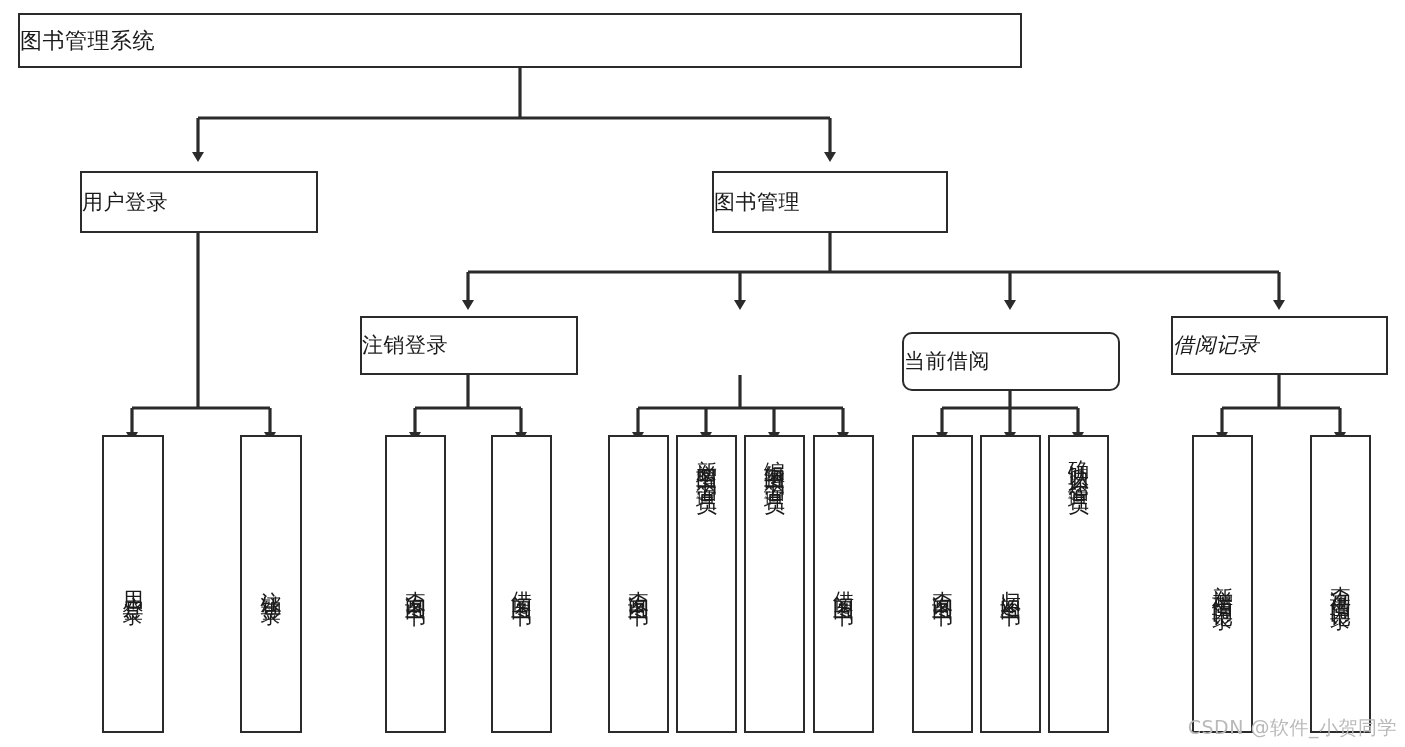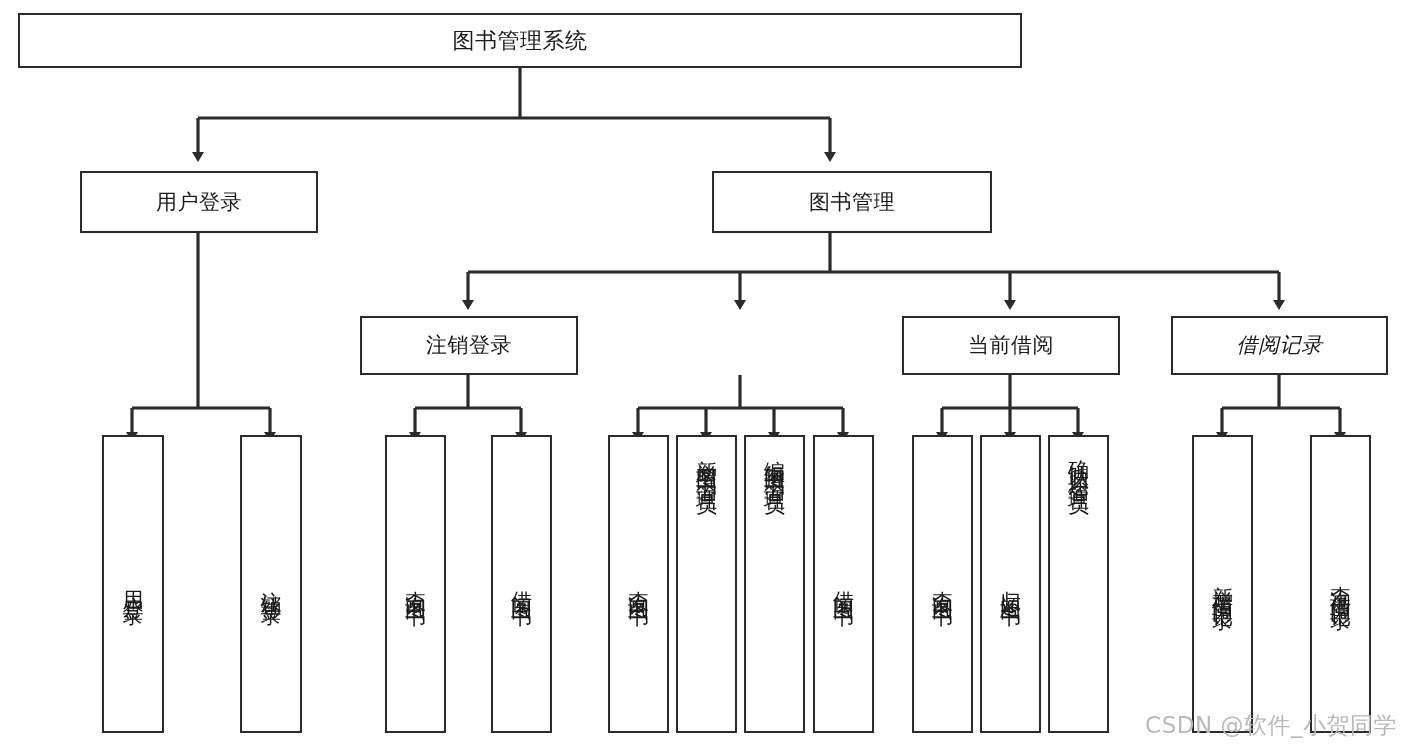--- a/index.html
+++ b/index.html
@@ -26,21 +26,21 @@
     height: 747px;
     pointer-events: none;
   }
   .node {
     position: absolute;
     box-sizing: border-box;
     border: 2px solid #2b2b2b;
     background: #ffffff;
     display: flex;
     align-items: center;
-    justify-content: center;
+    justify-content: flex-start;
     color: #1a1a1a;
   }
   .node .node-label {
     display: block;
     text-align: center;
     line-height: 1.18;
     letter-spacing: 0.5px;
   }
   
   .node.horiz .node-label {
@@ -66,21 +66,21 @@
   }
   
   .node.vert.top-align {
     align-items: flex-start;
     padding-top: 6px;
   }
   #watermark {
     position: absolute;
     right: 8px;
     bottom: 6px;
-    font-size: 23px;
+    font-size: 19px;
     color: #b9b9b9;
     letter-spacing: 0.5px;
     white-space: nowrap;
     user-select: none;
   }
 </style>
 </head>
 <body>
 
 <div id="diagram-root">
@@ -136,30 +136,30 @@
   </svg>
 
   <div class="node horiz root" style="left:18px; top:13px; width:1004px; height:55px;">
     <span class="node-label">图书管理系统</span>
   </div>
 
   <div class="node horiz" style="left:80px; top:171px; width:238px; height:62px;">
     <span class="node-label">用户登录</span>
   </div>
 
-  <div class="node horiz" style="left:712px; top:171px; width:280px; height:62px;">
+  <div class="node horiz" style="left:712px; top:171px; width:236px; height:62px;">
     <span class="node-label">图书管理</span>
   </div>
 
   <div class="node horiz" style="left:360px; top:316px; width:218px; height:59px;">
     <span class="node-label">注销登录</span>
   </div>
 
 
-  <div class="node horiz" style="left:902px; top:316px; width:218px; height:59px;">
+  <div class="node horiz" style="left:902px; top:332px; width:218px; height:59px;border-radius:10px;">
     <span class="node-label">当前借阅</span>
   </div>
 
   <div class="node horiz" style="left:1171px; top:316px; width:217px; height:59px;font-style:italic;">
     <span class="node-label">借阅记录</span>
   </div>
 
   <div class="node vert" style="left:102px; top:435px; width:62px; height:298px;">
     <span class="node-label">用户登录</span>
   </div>

